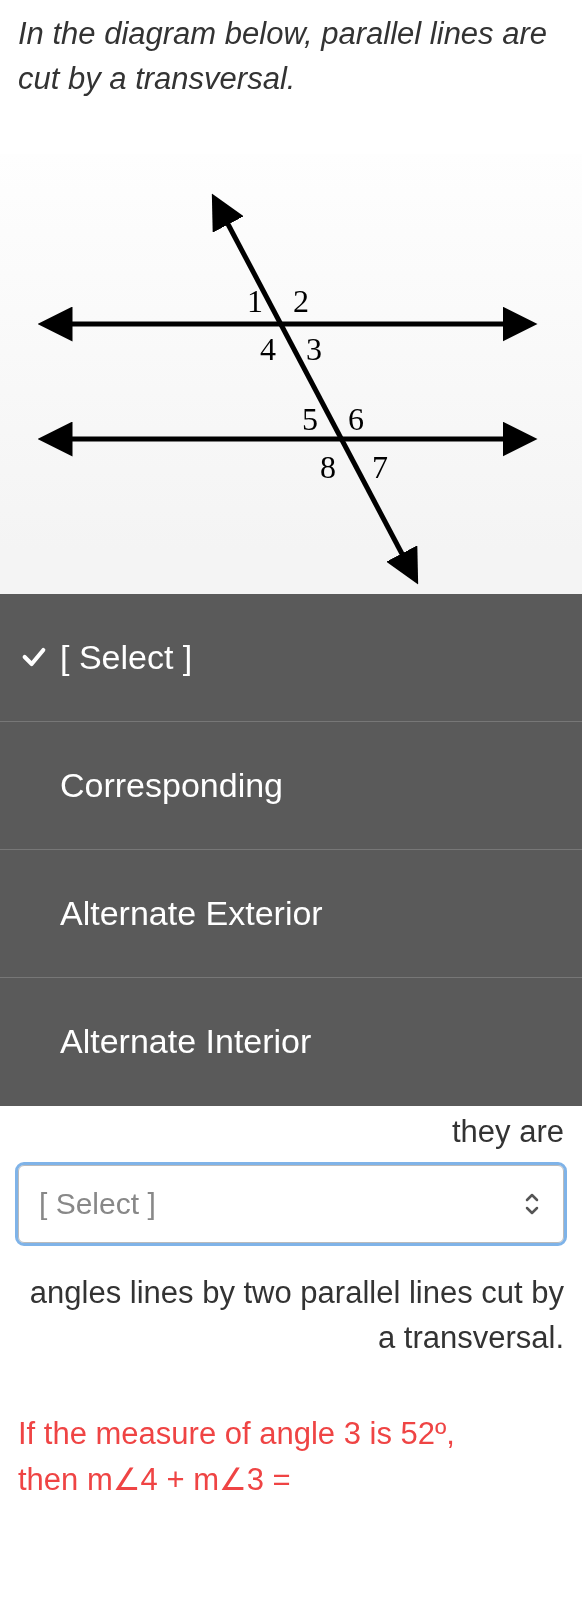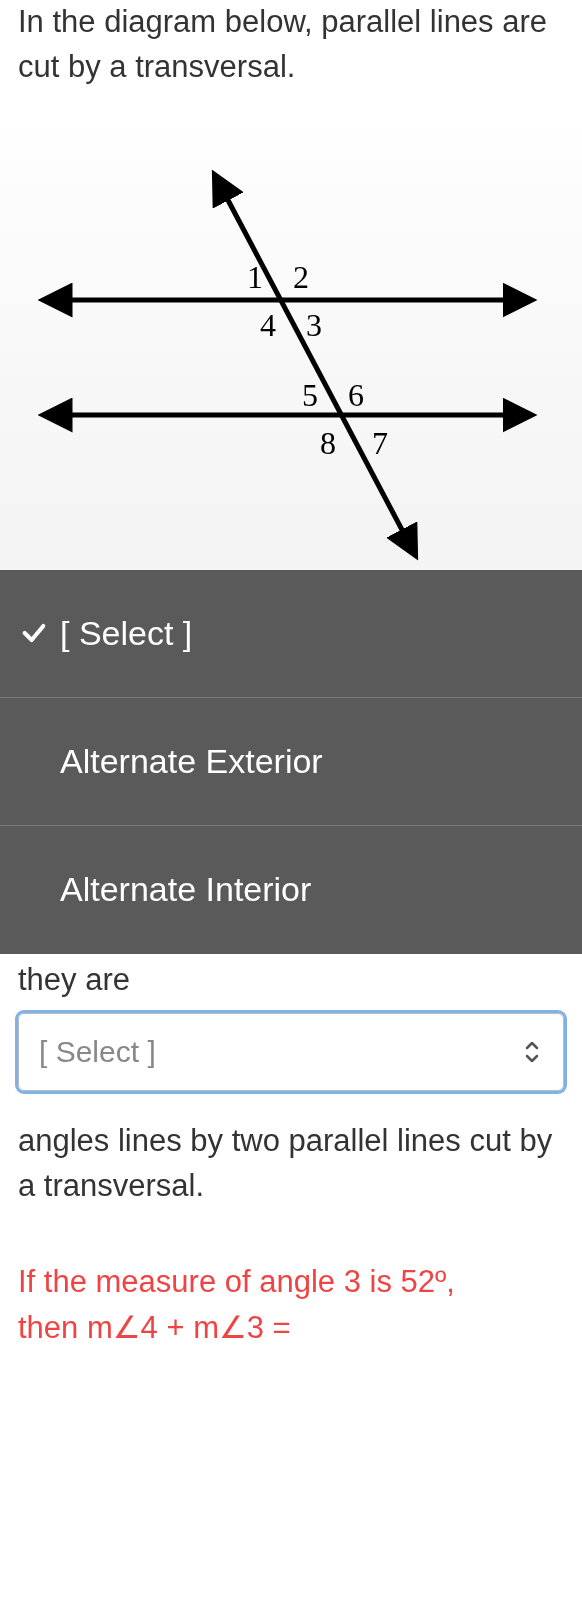--- a/index.html
+++ b/index.html
@@ -9,21 +9,22 @@
     font-family: -apple-system, BlinkMacSystemFont, "Segoe UI", Arial, sans-serif;
     color: #333;
     background: #fff;
     overflow: hidden;
     position: relative;
   }
   .question-text {
     font-size: 31px;
     line-height: 1.45;
     color: #333;
-    padding: 0 18px;
+    padding: 12px 18px;
+    font-style: italic;
   }
   .diagram-wrap {
     width: 582px;
     height: 440px;
     position: relative;
     margin-top: 40px;
     background: linear-gradient(#fefefe, #f4f4f4 90%);
   }
   .diagram-svg { display:block; }
   .dropdown-open {
@@ -48,20 +49,21 @@
     margin-right: 10px;
     display: inline-flex;
     align-items: center;
     justify-content: center;
   }
   .below-text {
     font-size: 31px;
     line-height: 1.45;
     color: #333;
     padding: 4px 18px 0 18px;
+    text-align: right;
   }
   .select-closed {
     margin: 10px 18px 24px 18px;
     border: 1px solid #bbb;
     outline: 3px solid #7fb3e8;
     border-radius: 6px;
     height: 78px;
     display: flex;
     align-items: center;
     justify-content: space-between;
@@ -121,20 +123,23 @@
 <div class="dropdown-open">
   <div class="dropdown-item selected">
     <span class="check-icon">
       <svg width="28" height="28" viewBox="0 0 24 24">
           <path d="M4 12 L10 18 L20 6" stroke="#fff" stroke-width="3.5" fill="none" stroke-linecap="round" stroke-linejoin="round"></path>
         </svg>
     </span>
     <span>[ Select ]</span>
   </div>
   <div class="dropdown-item">
+    <span>Corresponding</span>
+  </div>
+  <div class="dropdown-item">
     <span>Alternate Exterior</span>
   </div>
   <div class="dropdown-item">
     <span>Alternate Interior</span>
   </div>
 </div>
 
 <div class="below-text">they are</div>
 
 <div class="select-closed">

